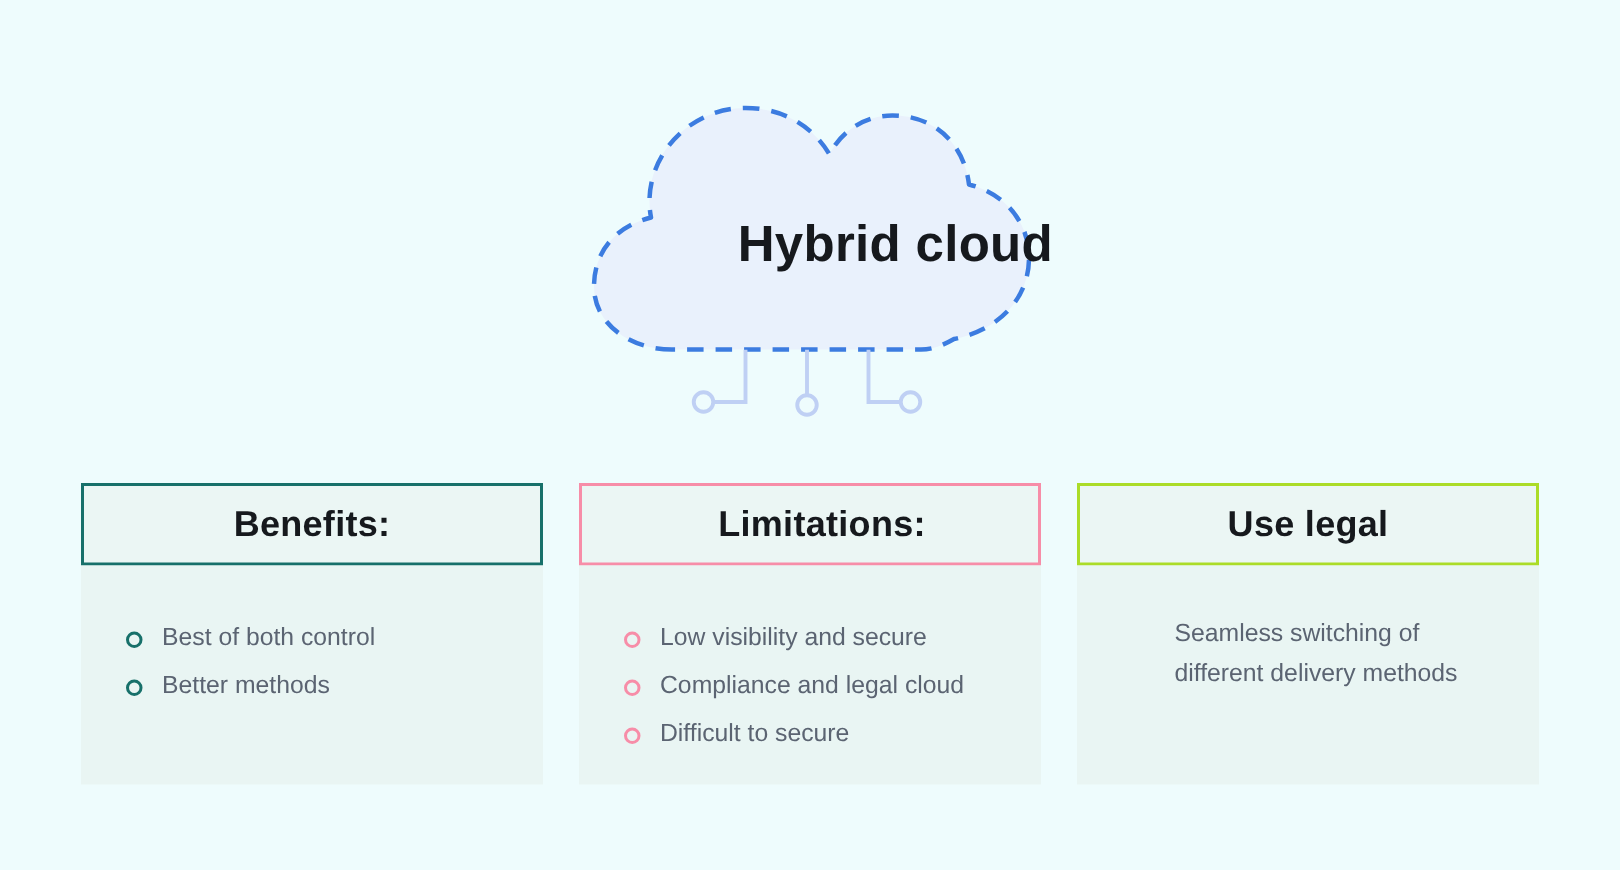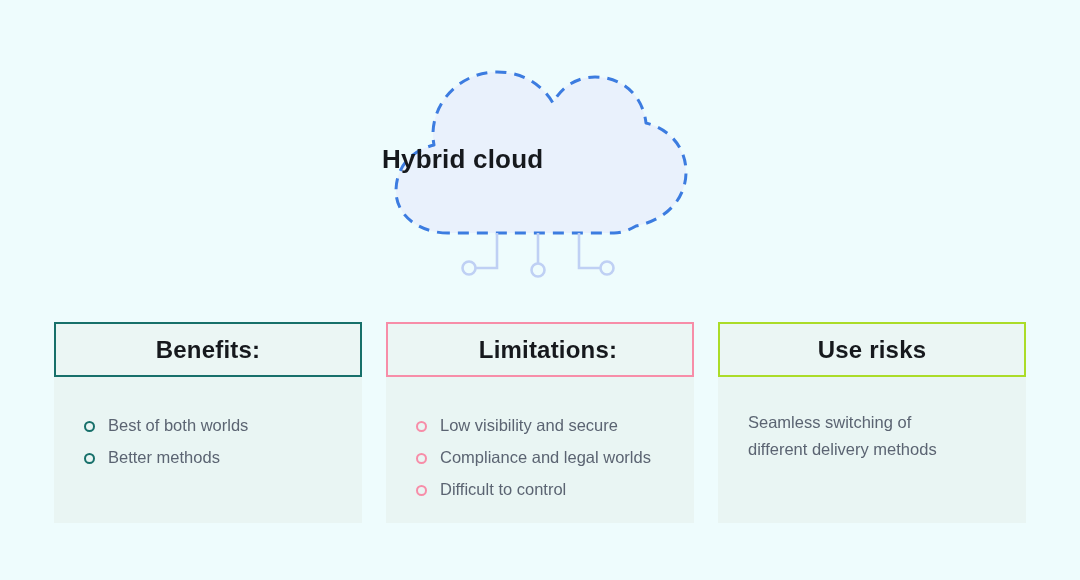--- a/index.html
+++ b/index.html
@@ -23,22 +23,22 @@
     position:relative;
     overflow:hidden;
   }
   .stage{position:absolute;inset:0;}
 
   
   .cloud-wrap{position:absolute;left:382px;top:48px;width:320px;height:195px;}
   .cloud-wrap svg{position:absolute;left:0;top:0;}
   .cloud-label{
     position:absolute;left:0;top:96px;width:100%;
-    text-align:left;
-    font-size:26px;font-weight:600;letter-spacing:.2px;
+    text-align:right;
+    font-size:34px;font-weight:600;letter-spacing:.2px;
     color:var(--text-dark);
   }
   .connectors{position:absolute;left:440px;top:233px;width:200px;height:50px;}
 
   
   .columns{
     position:absolute;left:54px;top:322px;width:972px;
     display:flex;gap:24px;
   }
   .column{width:308px;display:flex;flex-direction:column;}
@@ -71,20 +71,21 @@
     position:absolute;left:0;top:12px;
     width:7px;height:7px;border-radius:50%;
     border:2px solid;
   }
   .col-teal .col-body li::before{border-color:var(--teal);}
   .col-pink .col-body li::before{border-color:var(--pink);}
   .usecase-text{
     font-size:16.5px;line-height:27px;
     color:var(--text-body);
     max-width:222px;
+    margin-left:35px;
   }
 </style>
 </head>
 <body>
 
 <div class="stage">
 
   <div class="cloud-wrap">
     <svg width="320" height="195" viewBox="0 0 320 195">
       <path d="M 66,185
@@ -112,38 +113,38 @@
       <circle cx="167" cy="35" r="6.5"></circle>
     </g>
   </svg>
 
   <div class="columns">
 
     <div class="column col-teal">
       <div class="col-header">Benefits:</div>
       <div class="col-body">
         <ul>
-          <li>Best of both worlds</li>
+          <li>Best of both control</li>
           <li>Better methods</li>
         </ul>
       </div>
     </div>
 
     <div class="column col-pink">
       <div class="col-header">Limitations:</div>
       <div class="col-body">
         <ul>
           <li>Low visibility and secure</li>
-          <li>Compliance and legal worlds</li>
-          <li>Difficult to control</li>
+          <li>Compliance and legal cloud</li>
+          <li>Difficult to secure</li>
         </ul>
       </div>
     </div>
 
     <div class="column col-lime">
-      <div class="col-header">Use risks</div>
+      <div class="col-header">Use legal</div>
       <div class="col-body">
         <p class="usecase-text">Seamless switching of different delivery methods</p>
       </div>
     </div>
 
   </div>
 </div>
 
 </body></html>

